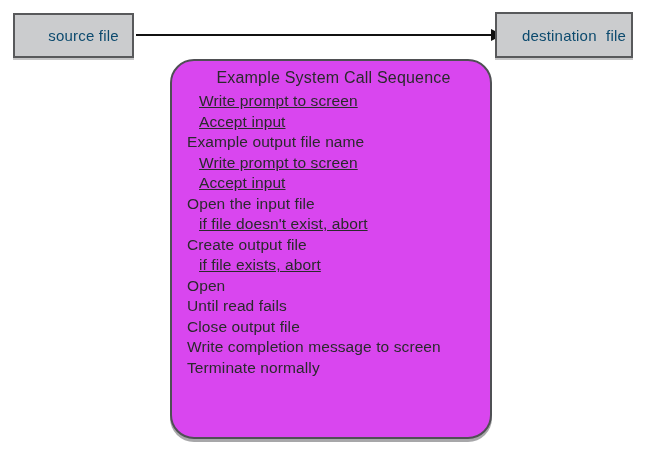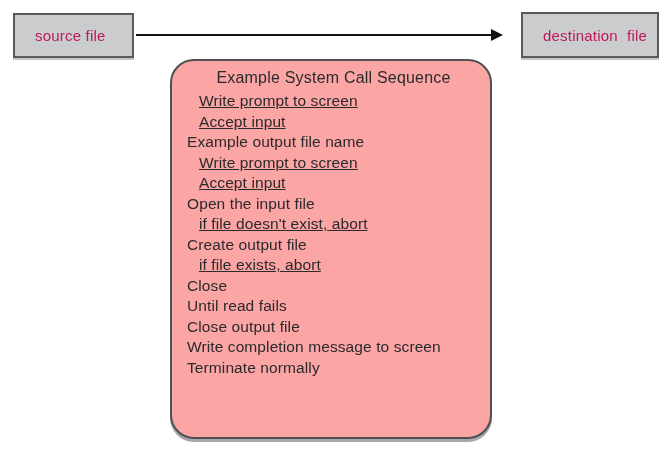--- a/index.html
+++ b/index.html
@@ -18,33 +18,34 @@
   }
   
   .file-box {
     position: absolute;
     box-sizing: border-box;
     background: #cbccce;
     border: 2px solid #58595b;
     box-shadow: 0 2px 0 rgba(88,89,91,0.35);
     display: flex;
     align-items: center;
+    justify-content: center;
     font-size: 15px;
     letter-spacing: 0.2px;
-    color: #be185d;
+    color: #0c4a6e;
     padding-left: 20px;
   }
   .source-box {
     left: 13px;
     top: 13px;
     width: 121px;
     height: 45px;
   }
   .destination-box {
-    left: 521px;
+    left: 495px;
     top: 12px;
     width: 138px;
     height: 46px;
     word-spacing: 5px;
   }
   
   .arrow-line {
     position: absolute;
     left: 136px;
     top: 34px;
@@ -63,21 +64,21 @@
     border-bottom: 6px solid transparent;
   }
   
   .syscall-box {
     position: absolute;
     left: 170px;
     top: 59px;
     width: 322px;
     height: 380px;
     box-sizing: border-box;
-    background: #fca5a5;
+    background: #d946ef;
     border: 2px solid #4f5054;
     border-radius: 24px;
     box-shadow: 0 3px 0 rgba(60,60,64,0.45);
     padding: 6px 10px 8px 15px;
     overflow: hidden;
   }
   .syscall-title {
     text-align: center;
     font-size: 16px;
     line-height: 22px;
@@ -119,21 +120,21 @@
     <div class="syscall-lines">
         <div class="syscall-line indent-1">Write prompt to screen</div>
         <div class="syscall-line indent-1">Accept input</div>
         <div class="syscall-line">Example output file name</div>
         <div class="syscall-line indent-1">Write prompt to screen</div>
         <div class="syscall-line indent-1">Accept input</div>
         <div class="syscall-line">Open the input file</div>
         <div class="syscall-line indent-1">if file doesn't exist, abort</div>
         <div class="syscall-line">Create output file</div>
         <div class="syscall-line indent-1">if file exists, abort</div>
-        <div class="syscall-line">Close</div>
+        <div class="syscall-line">Open</div>
         <div class="syscall-line">Until read fails</div>
         <div class="syscall-line">Close output file</div>
         <div class="syscall-line">Write completion message to screen</div>
         <div class="syscall-line">Terminate normally</div>
       </div>
   </div>
 
 </div>
 
 </body></html>

